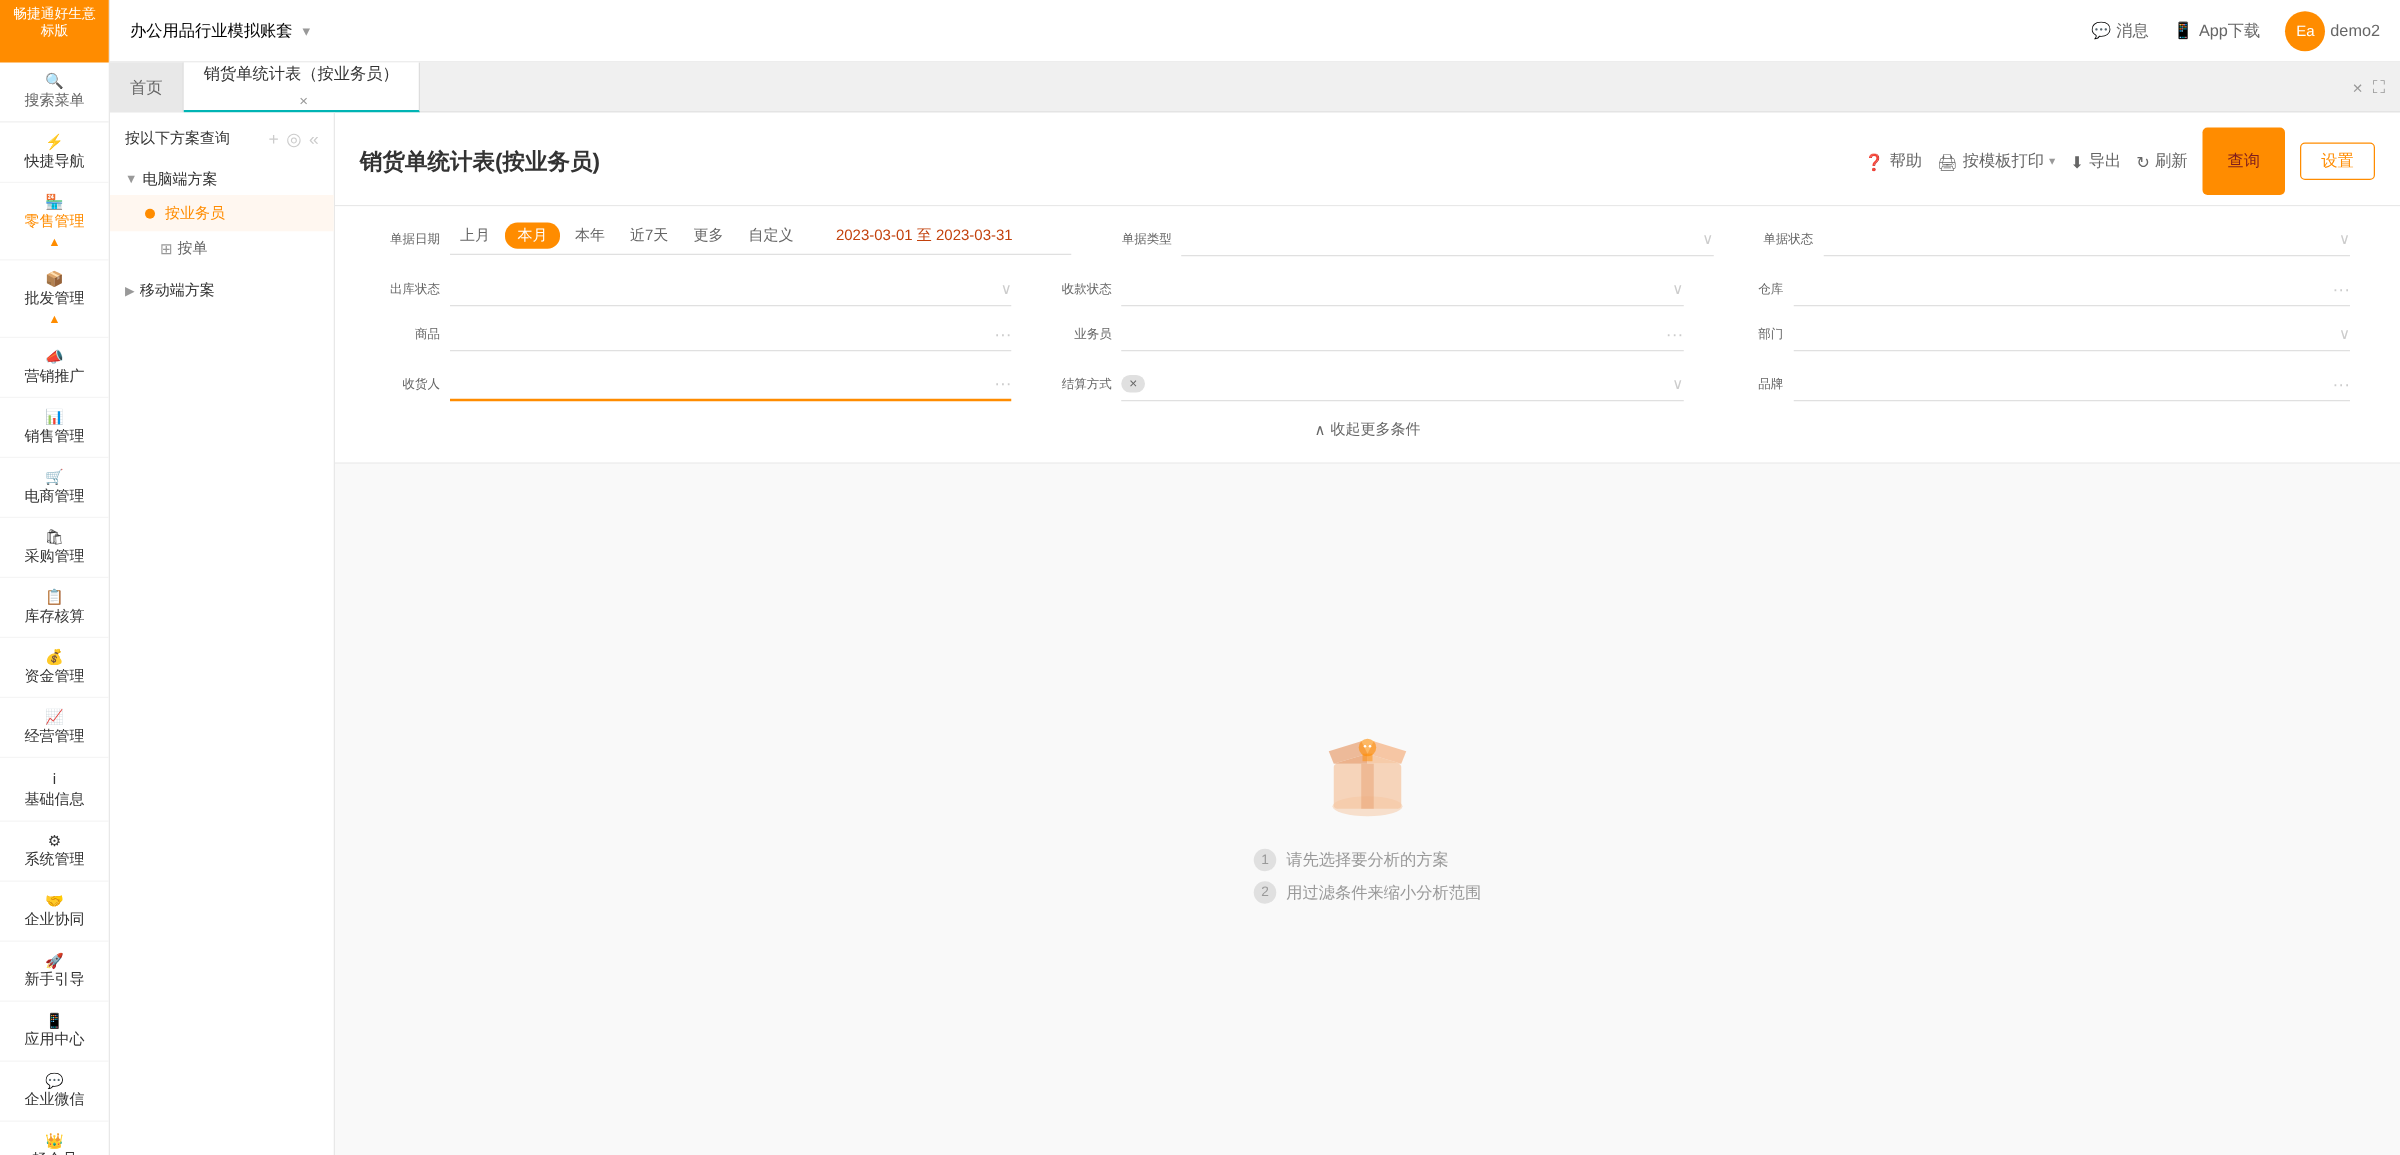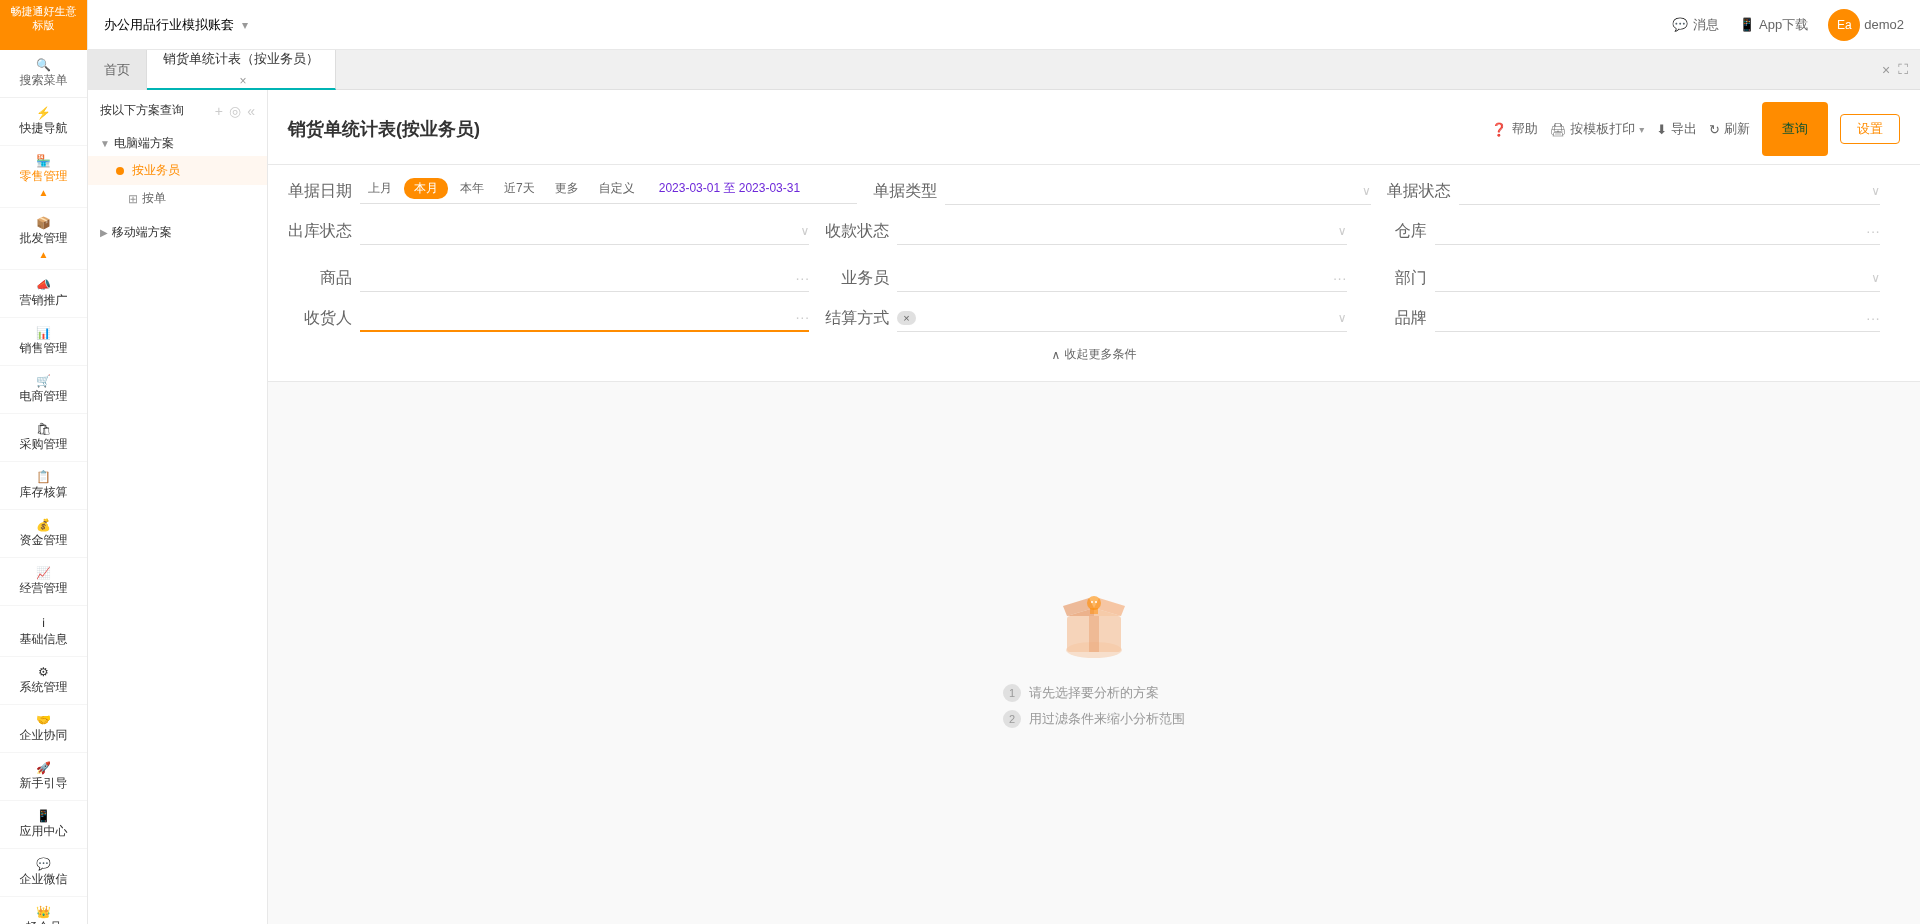--- a/index.html
+++ b/index.html
@@ -271,21 +271,21 @@
     .page-action-btn {
       display: flex;
       align-items: center;
       gap: 4px;
       font-size: 13px;
       color: #666;
       cursor: pointer;
     }
     .btn-primary {
       background: #ff8c00;
-      color: #14532d;
+      color: #7f1d1d;
       border: none;
       padding: 18px 20px;
       border-radius: 4px;
       cursor: pointer;
       font-size: 13px;
     }
     .btn-secondary {
       background: #fff;
       color: #ff8c00;
       border: 1px solid #ff8c00;
@@ -296,21 +296,21 @@
     }
 
     
     .filter-area {
       background: #fff;
       padding: 12px 20px;
       border-bottom: 1px solid #e8e8e8;
     }
     .filter-label {
       width: 72px;
-      font-size: 16px;
+      font-size: 10px;
       color: #666;
       flex-shrink: 0;
       text-align: right;
       padding-right: 8px;
     }
     .filter-field {
       flex: 1;
       display: flex;
       align-items: center;
       border-bottom: 1px solid #e0e0e0;
@@ -357,22 +357,22 @@
       color: #666;
     }
     .date-btn.active {
       background: #ff8c00;
       color: white;
       border-radius: 10px;
       padding: 2px 10px;
     }
     .date-range {
       font-size: 12px;
-      color: #6d28d9;
-      margin-left: 12px;
+      color: #c2410c;
+      margin-left: 22px;
     }
     .collapse-btn {
       text-align: center;
       padding: 6px;
       color: #666;
       font-size: 12px;
       cursor: pointer;
       display: flex;
       align-items: center;
       justify-content: center;
@@ -626,21 +626,21 @@
             </div>
           </div>
           <div style="display:flex;align-items:center;">
             <span class="filter-label">单据状态</span>
             <div class="filter-field">
               <span class="field-dropdown">∨</span>
             </div>
           </div>
         </div>
 
-        <div style="display:grid;grid-template-columns:auto 1fr auto 1fr auto 1fr;align-items:center;margin-bottom:19px;">
+        <div style="display:grid;grid-template-columns:auto 1fr auto 1fr auto 1fr;align-items:center;margin-bottom:8px;">
           <span class="filter-label">出库状态</span>
           <div class="filter-field" style="margin-right:16px;">
             <span class="field-dropdown">∨</span>
           </div>
           <span class="filter-label">收款状态</span>
           <div class="filter-field" style="margin-right:16px;">
             <span class="field-dropdown">∨</span>
           </div>
           <span class="filter-label">仓库</span>
           <div class="filter-field">

